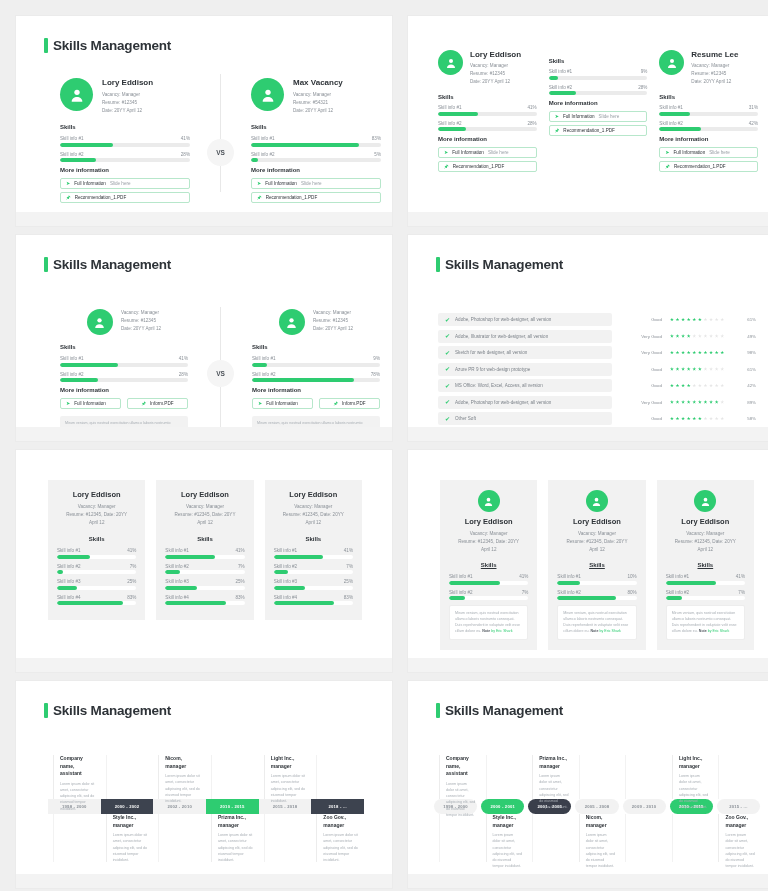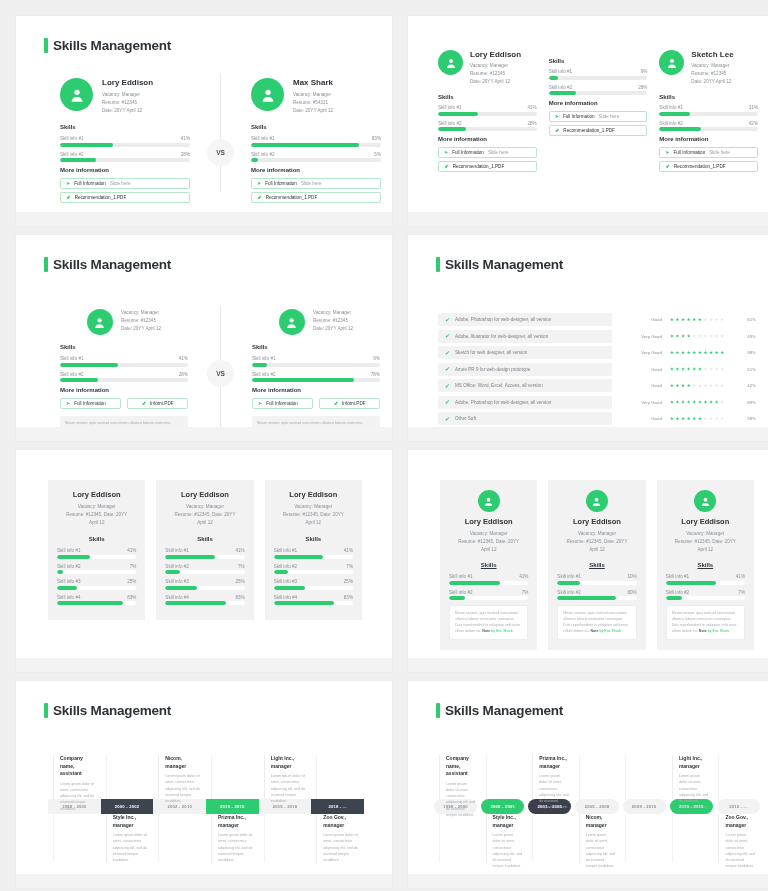--- a/index.html
+++ b/index.html
@@ -161,21 +161,21 @@
 
       <div style="position:absolute;left:235px;top:62px;width:130px;">
         <div style="display:flex;gap:9px;align-items:flex-start;">
           <div class="avatar" style="width:33px;height:33px;">
             <svg width="16" height="16" viewBox="0 0 24 24" fill="#fff">
                 <circle cx="12" cy="8" r="4"></circle>
                 <path d="M4 22c0-4.4 3.6-7 8-7s8 2.6 8 7z"></path>
               </svg>
           </div>
           <div>
-            <div class="pname">Max Shark</div>
+            <div class="pname">Max Vacancy</div>
             <div class="meta" style="margin-top:4px;">
               <div>Vacancy: Manager</div>
               <div>Resume: #54321</div>
               <div>Date: 20YY April 12</div>
             </div>
           </div>
         </div>
         <div class="sect" style="margin-top:9px;">Skills</div>
         <div style="margin-top:6px;">
           <div class="skill-block">
@@ -298,21 +298,21 @@
           </div>
           <div style="flex: 1 1 0%;">
             <div style="display:flex;gap:7px;align-items:flex-start;">
               <div class="avatar" style="width:25px;height:25px;">
                 <svg width="12" height="12" viewBox="0 0 24 24" fill="#fff">
                   <circle cx="12" cy="8" r="4"></circle>
                   <path d="M4 22c0-4.4 3.6-7 8-7s8 2.6 8 7z"></path>
                 </svg>
               </div>
               <div>
-                <div class="pname">Sketch Lee</div>
+                <div class="pname">Resume Lee</div>
                 <div class="meta" style="margin-top:3px;">
                   <div>Vacancy: Manager</div>
                   <div>Resume: #12345</div>
                   <div>Date: 20YY April 12</div>
                 </div>
               </div>
             </div>
             <div class="sect" style="margin-top:8px;">Skills</div>
             <div style="margin-top:5px;">
               <div class="skill-block">

